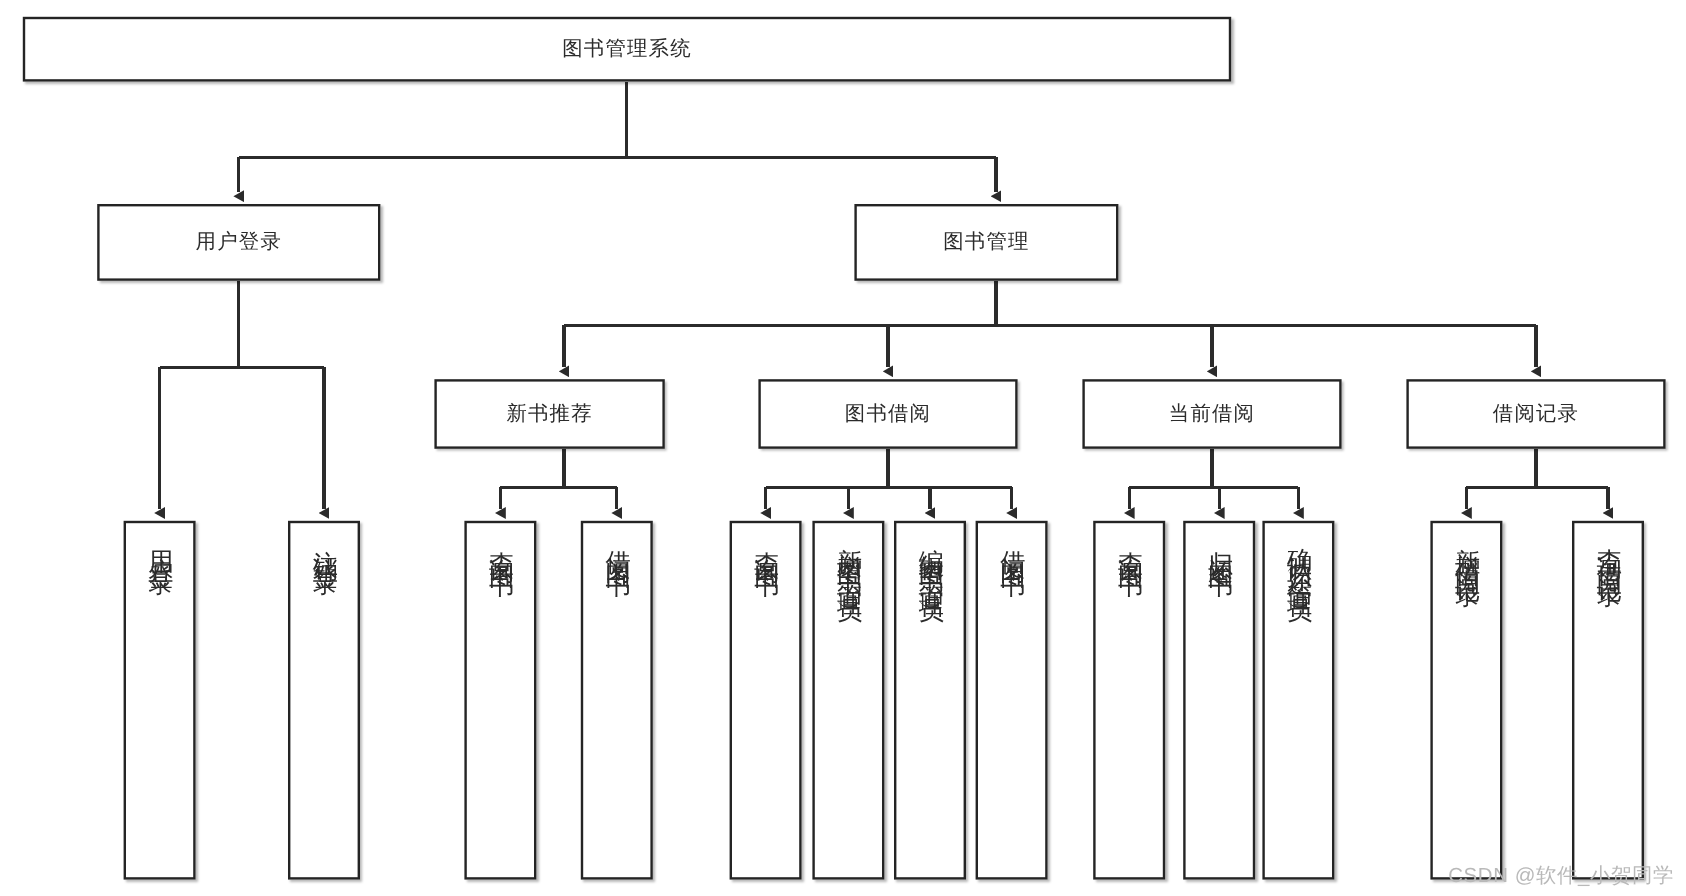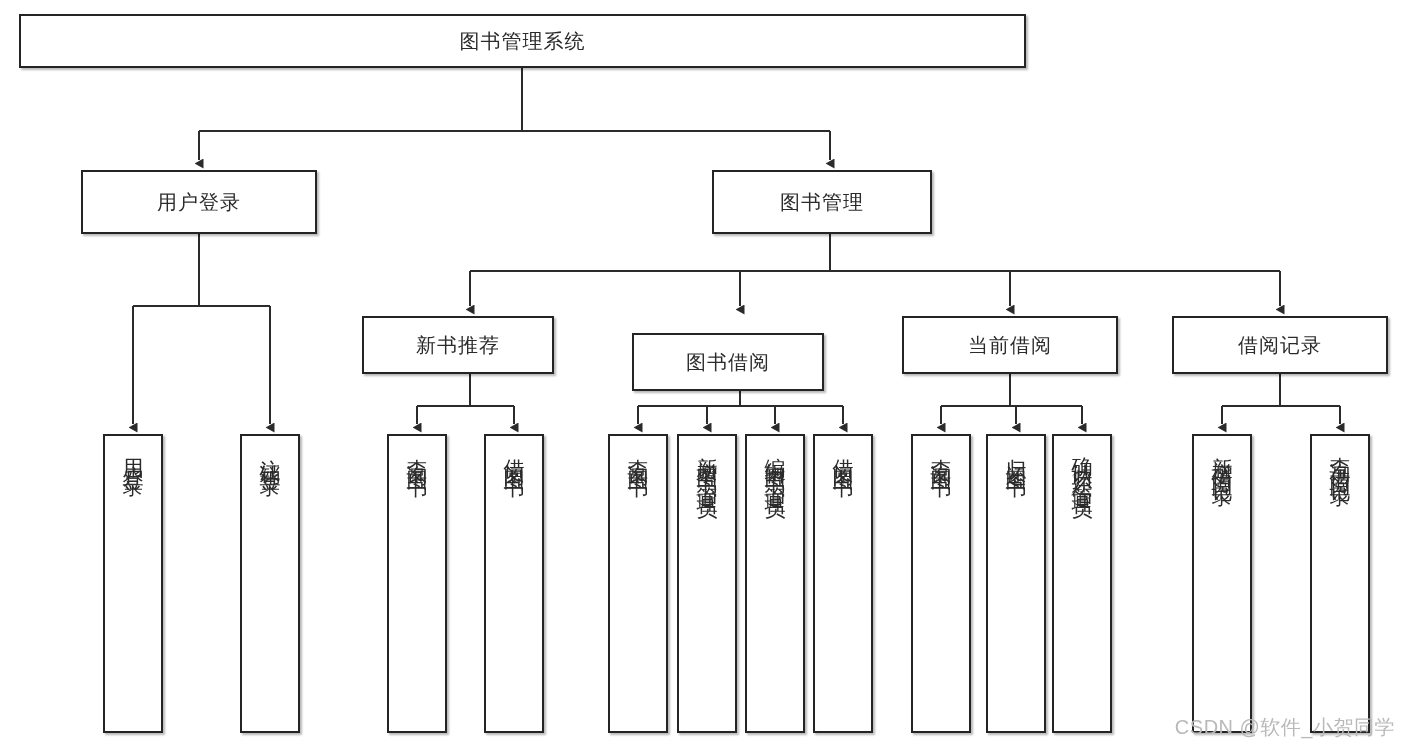--- a/index.html
+++ b/index.html
@@ -31,21 +31,21 @@
     box-sizing: border-box;
     background: #ffffff;
     border: 2px solid #242424;
     box-shadow: 2px 2px 2px rgba(0,0,0,0.28);
     display: flex;
     align-items: center;
     justify-content: center;
     color: #2b2b2b;
   }
   .node-label {
-    font-size: 20px;
+    font-size: 17px;
     letter-spacing: 1px;
     line-height: 1.15;
     text-align: center;
     white-space: nowrap;
   }
   .node-box.leaf .node-label {
     writing-mode: vertical-rl;
     text-orientation: upright;
     letter-spacing: 6px;
     font-size: 21px;
@@ -55,21 +55,21 @@
     justify-content: center;
     padding-top: 6px;
   }
   .node-box.leaf.tall-text {
     padding-top: 4px;
   }
   .watermark {
     position: absolute;
     right: 10px;
     bottom: 6px;
-    font-size: 20px;
+    font-size: 17px;
     color: #b9b9b9;
     white-space: nowrap;
     letter-spacing: 0.5px;
   }
 </style>
 </head>
 <body>
 
 <div id="diagram-root">
 
@@ -130,21 +130,21 @@
   <div class="node-box" style="left: 81px; top: 170px; width: 236px; height: 64px;">
     <span class="node-label">用户登录</span>
   </div>
   <div class="node-box" style="left: 712px; top: 170px; width: 220px; height: 64px;">
     <span class="node-label">图书管理</span>
   </div>
 
   <div class="node-box" style="left: 362px; top: 316px; width: 192px; height: 58px;">
     <span class="node-label">新书推荐</span>
   </div>
-  <div class="node-box" style="left: 632px; top: 316px; width: 192px; height: 58px; margin-top: 17px;">
+  <div class="node-box" style="left: 632px; top: 316px; width: 216px; height: 58px;">
     <span class="node-label">图书借阅</span>
   </div>
   <div class="node-box" style="left: 902px; top: 316px; width: 216px; height: 58px;">
     <span class="node-label">当前借阅</span>
   </div>
   <div class="node-box" style="left: 1172px; top: 316px; width: 216px; height: 58px;">
     <span class="node-label">借阅记录</span>
   </div>
 
   <div class="node-box leaf" style="left: 103px; top: 434px; width: 60px; height: 299px;">

